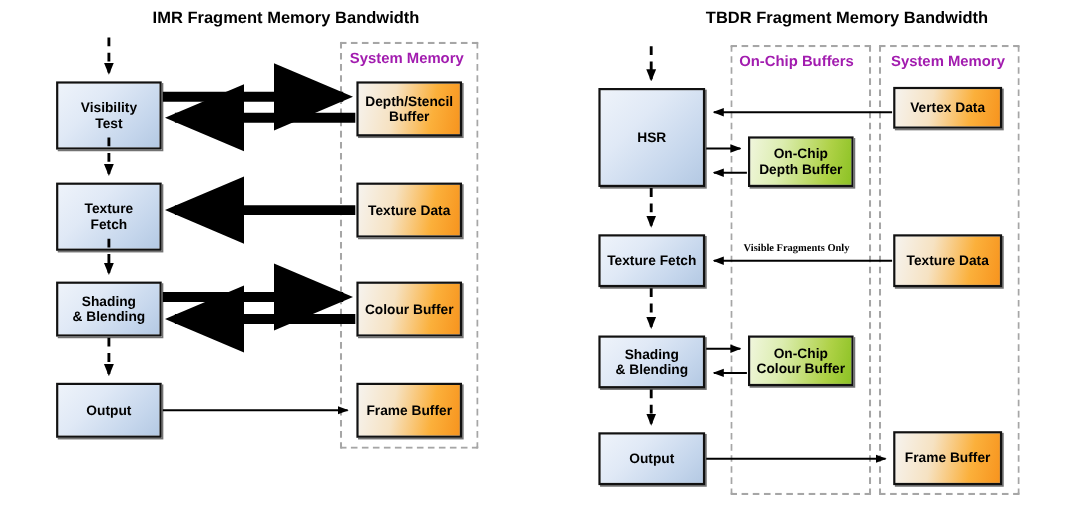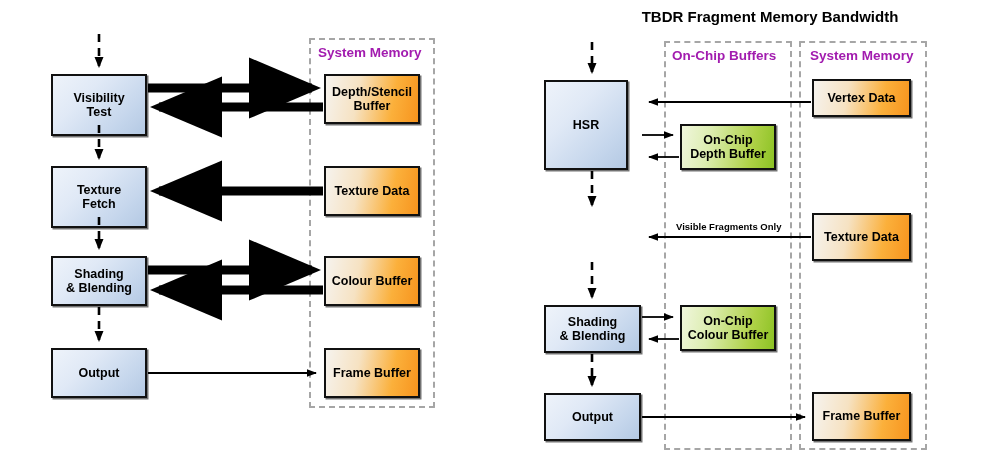--- a/index.html
+++ b/index.html
@@ -30,28 +30,29 @@
   }
   .node.orange{
     background:linear-gradient(100deg,#f6f3ee 0%,#f6e2c2 35%,#fbb03b 72%,#f7941e 100%);
   }
   .node.green{
     background:linear-gradient(100deg,#f0f6dc 0%,#dcedb0 30%,#aed146 75%,#8cc224 100%);
   }
   .node .txt{display:block;padding:0 4px;}
 
   .edge-label{
-    position:absolute;font-weight:bold;font-size:9.5px;color:#000;white-space:nowrap;
+    position:absolute;font-weight:bold;font-size:9.5px;color:#000;white-space:nowrap;font-family:Liberation Serif, serif;
   }
 </style>
 </head>
 <body>
 
 <div class="stage">
 
+  <div class="panel-title" style="left:60px;top:8px;width:400px;">IMR Fragment Memory Bandwidth</div>
 
   <div class="zone" style="left:309px;top:38px;width:126px;height:370px;"></div>
   <div class="zone-label" style="left:318px;top:45px;">System Memory</div>
 
   <div class="node blue" style="left:51px;top:74px;width:96px;height:62px;">
     <span class="txt"><span>Visibility</span><br><span>Test</span></span>
   </div>
   <div class="node blue" style="left:51px;top:166px;width:96px;height:62px;">
     <span class="txt"><span>Texture</span><br><span>Fetch</span></span>
   </div>
@@ -76,22 +77,25 @@
   </div>
 
   <div class="panel-title" style="left:570px;top:8px;width:400px;">TBDR Fragment Memory Bandwidth</div>
 
   <div class="zone" style="left:664px;top:41px;width:128px;height:409px;"></div>
   <div class="zone-label" style="left:672px;top:48px;">On-Chip Buffers</div>
 
   <div class="zone" style="left:799px;top:41px;width:128px;height:409px;"></div>
   <div class="zone-label" style="left:810px;top:48px;">System Memory</div>
 
-  <div class="node blue" style="left:544px;top:80px;width:84px;height:90px;">
+  <div class="node blue" style="left:544px;top:80px;width:97px;height:90px;">
     <span class="txt">HSR</span>
+  </div>
+  <div class="node blue" style="left:544px;top:213px;width:97px;height:48px;">
+    <span class="txt">Texture Fetch</span>
   </div>
   <div class="node blue" style="left:544px;top:305px;width:97px;height:48px;">
     <span class="txt"><span>Shading</span><br><span>&amp; Blending</span></span>
   </div>
   <div class="node blue" style="left:544px;top:393px;width:97px;height:48px;">
     <span class="txt">Output</span>
   </div>
 
   <div class="node green" style="left:680px;top:124px;width:96px;height:46px;">
     <span class="txt"><span>On-Chip</span><br><span>Depth Buffer</span></span>

